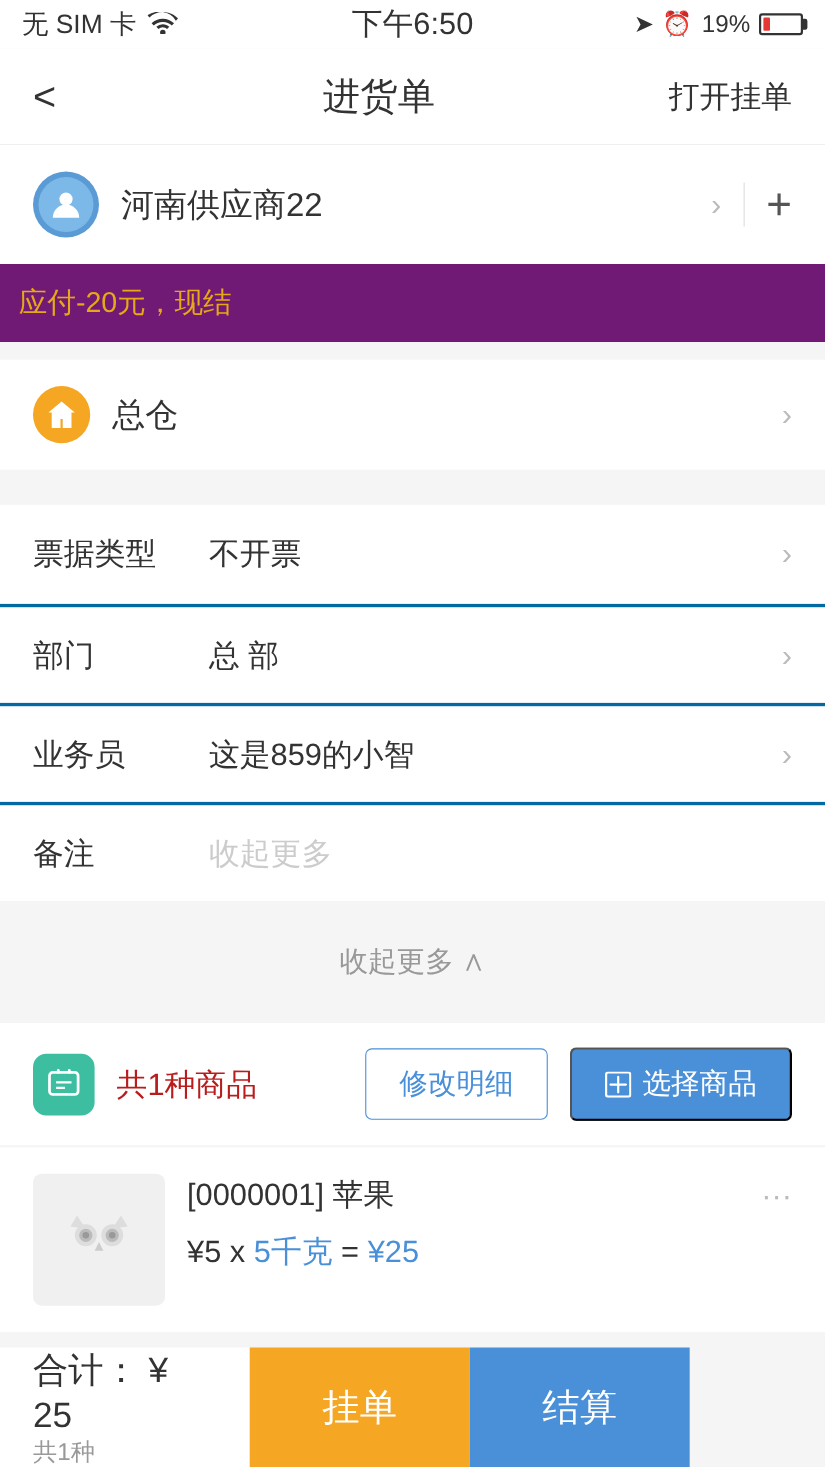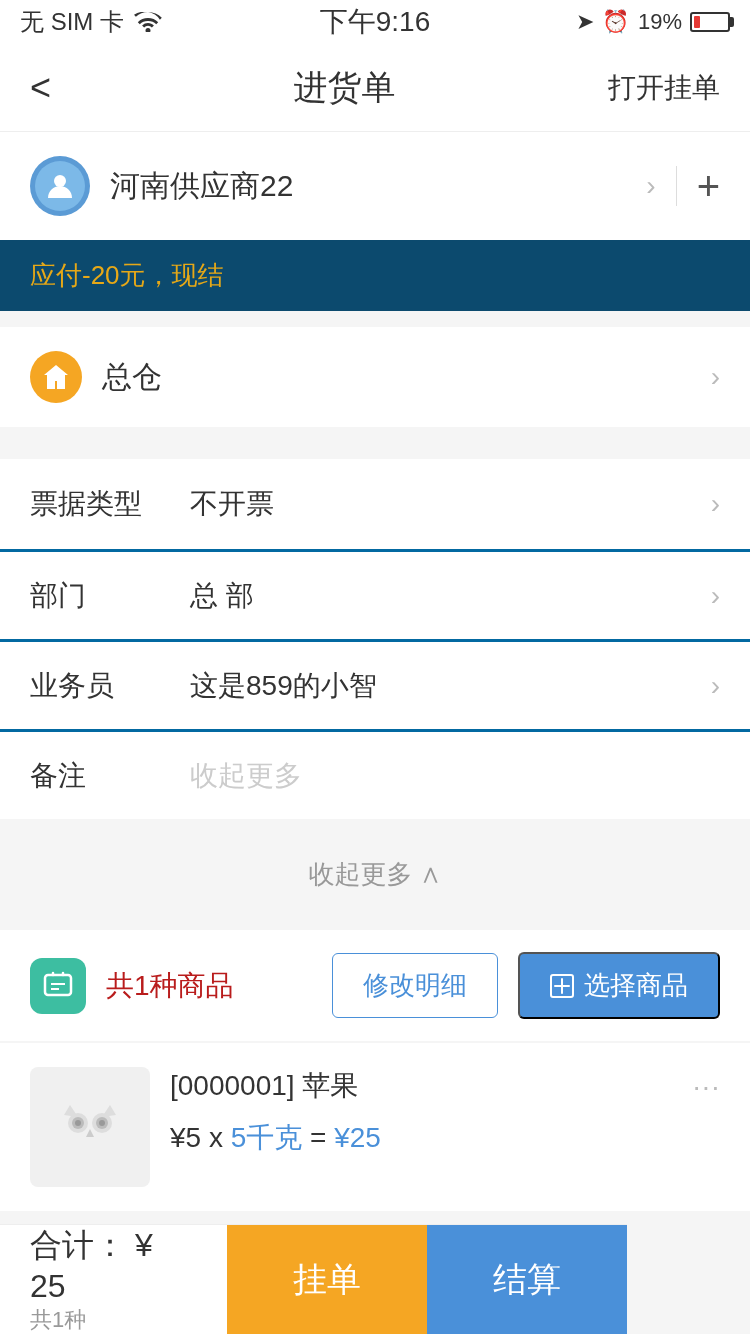--- a/index.html
+++ b/index.html
@@ -72,22 +72,22 @@
       width: 50px; height: 50px; border-radius: 50%; background: #7cb9e8;
       display: flex; align-items: center; justify-content: center;
     }
     .supplier-name { flex: 1; font-size: 30px; color: #333; }
     .supplier-divider { width: 1px; height: 40px; background: #ddd; margin: 0 20px; }
     .supplier-add { font-size: 40px; color: #555; }
     .chevron { font-size: 28px; color: #bbb; }
 
     
     .notice-bar {
-      background: #0c4a6e;
-      padding: 18px 30px;
+      background: #701a75;
+      padding: 18px 17px;
       font-size: 26px;
       color: #e6a817;
     }
 
     
     .warehouse-row {
       display: flex;
       align-items: center;
       padding: 24px 30px;
       background: #fff;
@@ -213,21 +213,21 @@
 
 <div class="status-bar">
   <div class="status-left">
     <span>无 SIM 卡</span>
     <span>
       <svg width="28" height="20" viewBox="0 0 28 20">
           <path d="M14 16a2.5 2.5 0 1 1 0 5 2.5 2.5 0 0 1 0-5zm0-5c2.3 0 4.4.9 5.9 2.4l-2 2a5.4 5.4 0 0 0-7.8 0l-2-2A8.4 8.4 0 0 1 14 11zm0-5c4 0 7.6 1.6 10.2 4.2l-2 2A11.4 11.4 0 0 0 14 9a11.4 11.4 0 0 0-8.2 3.2l-2-2A14.4 14.4 0 0 1 14 6zm0-6C9.3 0 5.1 1.8 1.9 4.8L0 2.8A19.4 19.4 0 0 1 14 0c5.4 0 10.2 2.2 13.8 5.8l-1.9 2A16.4 16.4 0 0 0 14 0z" fill="#333"></path>
         </svg>
     </span>
   </div>
-  <div class="status-center">下午9:16</div>
+  <div class="status-center">下午6:50</div>
   <div class="status-right">
     <span>➤</span>
     <span>⏰</span>
     <span>19%</span>
     <div class="battery">
       <div class="battery-fill"></div>
     </div>
   </div>
 </div>
 

